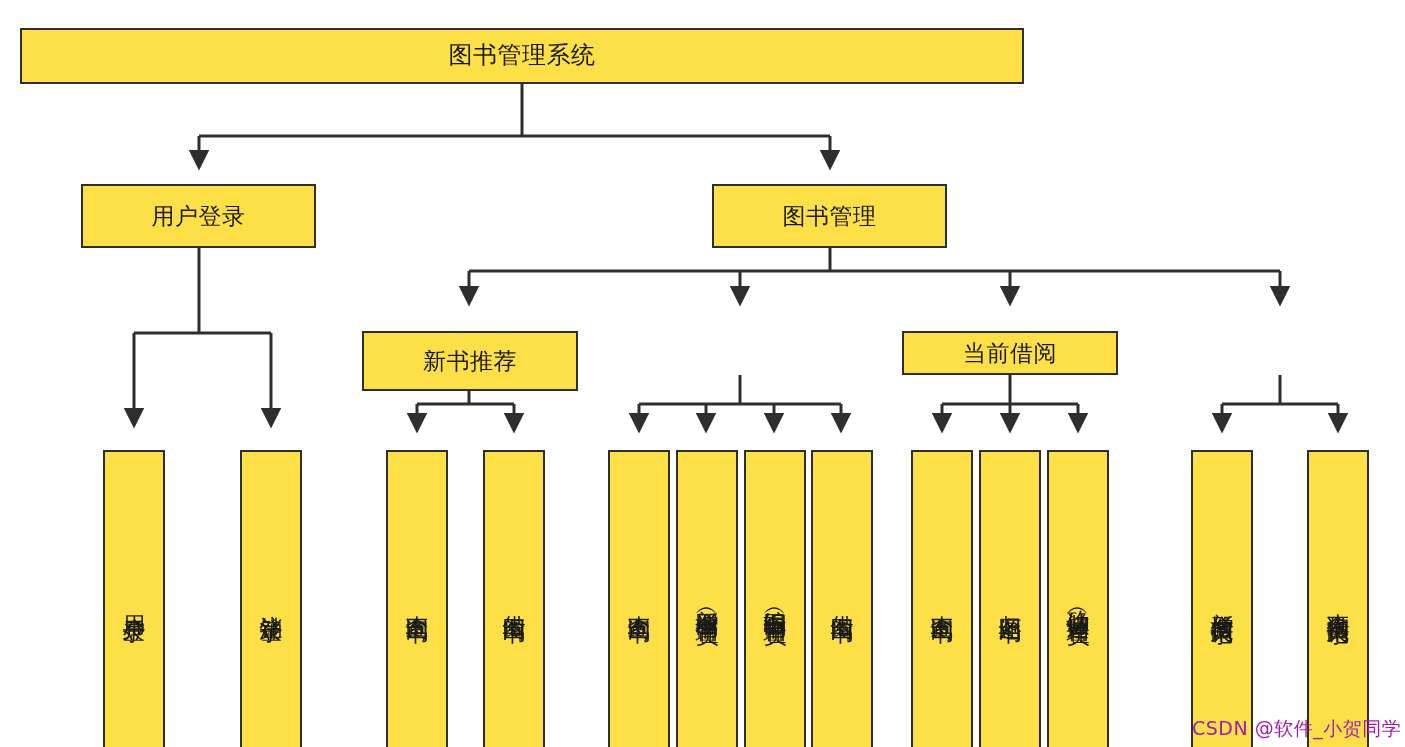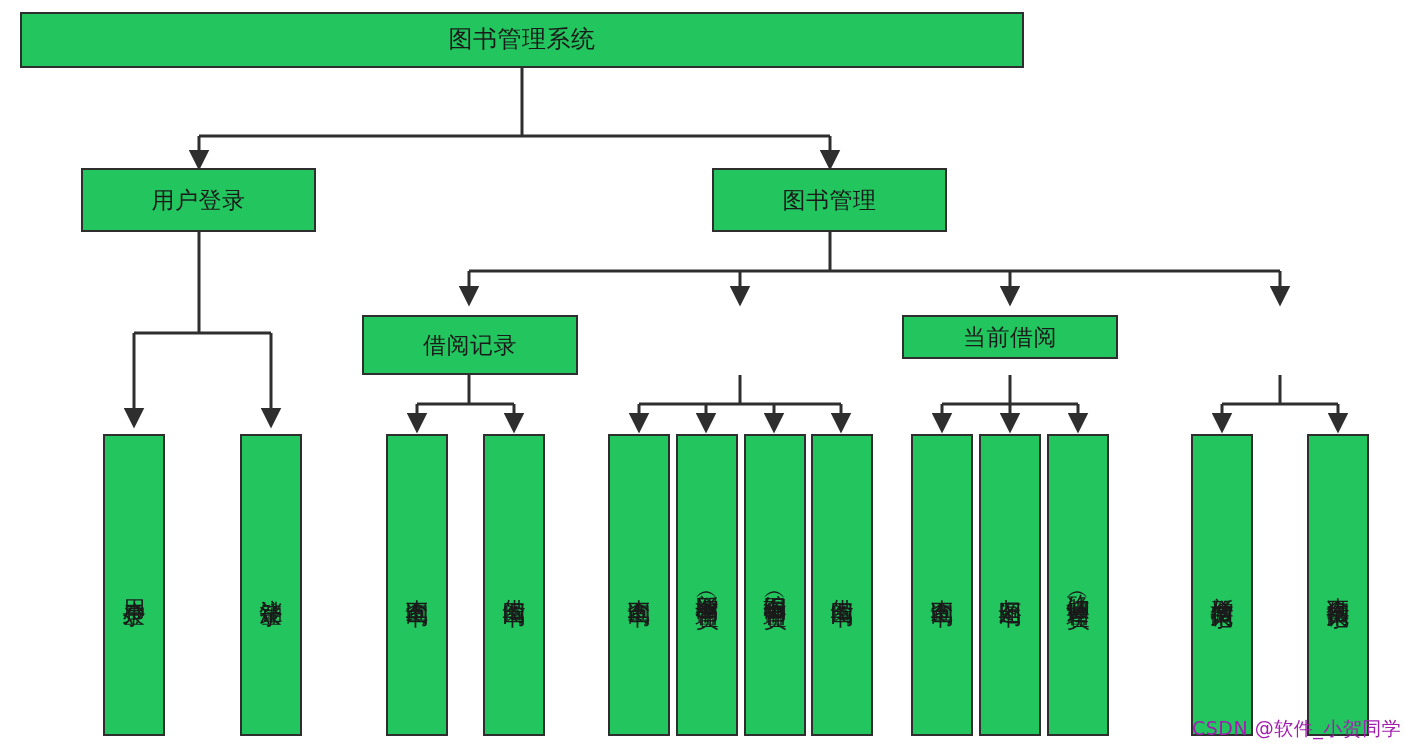--- a/index.html
+++ b/index.html
@@ -20,25 +20,26 @@
   #wires {
     position: absolute;
     left: 0; top: 0;
     width: 1405px;
     height: 747px;
   }
   .node {
     position: absolute;
     box-sizing: border-box;
     border: 2px solid #2e2e2e;
-    background: #22c55e;
+    background: #fde047;
     display: flex;
     align-items: center;
     justify-content: center;
     color: #1a1a1a;
+    margin-top: 16px;
   }
   .node .nlabel {
     display: block;
     text-align: center;
     line-height: 1.08;
     white-space: nowrap;
   }
   .node.h .nlabel {
     font-size: 23px;
     letter-spacing: 0.5px;
@@ -126,21 +127,21 @@
   </div>
 
   <div class="node h" style="left:81px; top:168px; width:235px; height:64px;">
     <span class="nlabel">用户登录</span>
   </div>
   <div class="node h" style="left:712px; top:168px; width:235px; height:64px;">
     <span class="nlabel">图书管理</span>
   </div>
 
   <div class="node h" style="left:362px; top:315px; width:216px; height:60px;">
-    <span class="nlabel">借阅记录</span>
+    <span class="nlabel">新书推荐</span>
   </div>
   <div class="node h" style="left:902px; top:315px; width:216px; height:44px;">
     <span class="nlabel">当前借阅</span>
   </div>
 
   <div class="node v" style="left:103px; top:434px; width:62px; height:302px;">
     <span class="nlabel">用户登录</span>
   </div>
   <div class="node v" style="left:240px; top:434px; width:62px; height:302px;">
     <span class="nlabel">注销登录</span>

